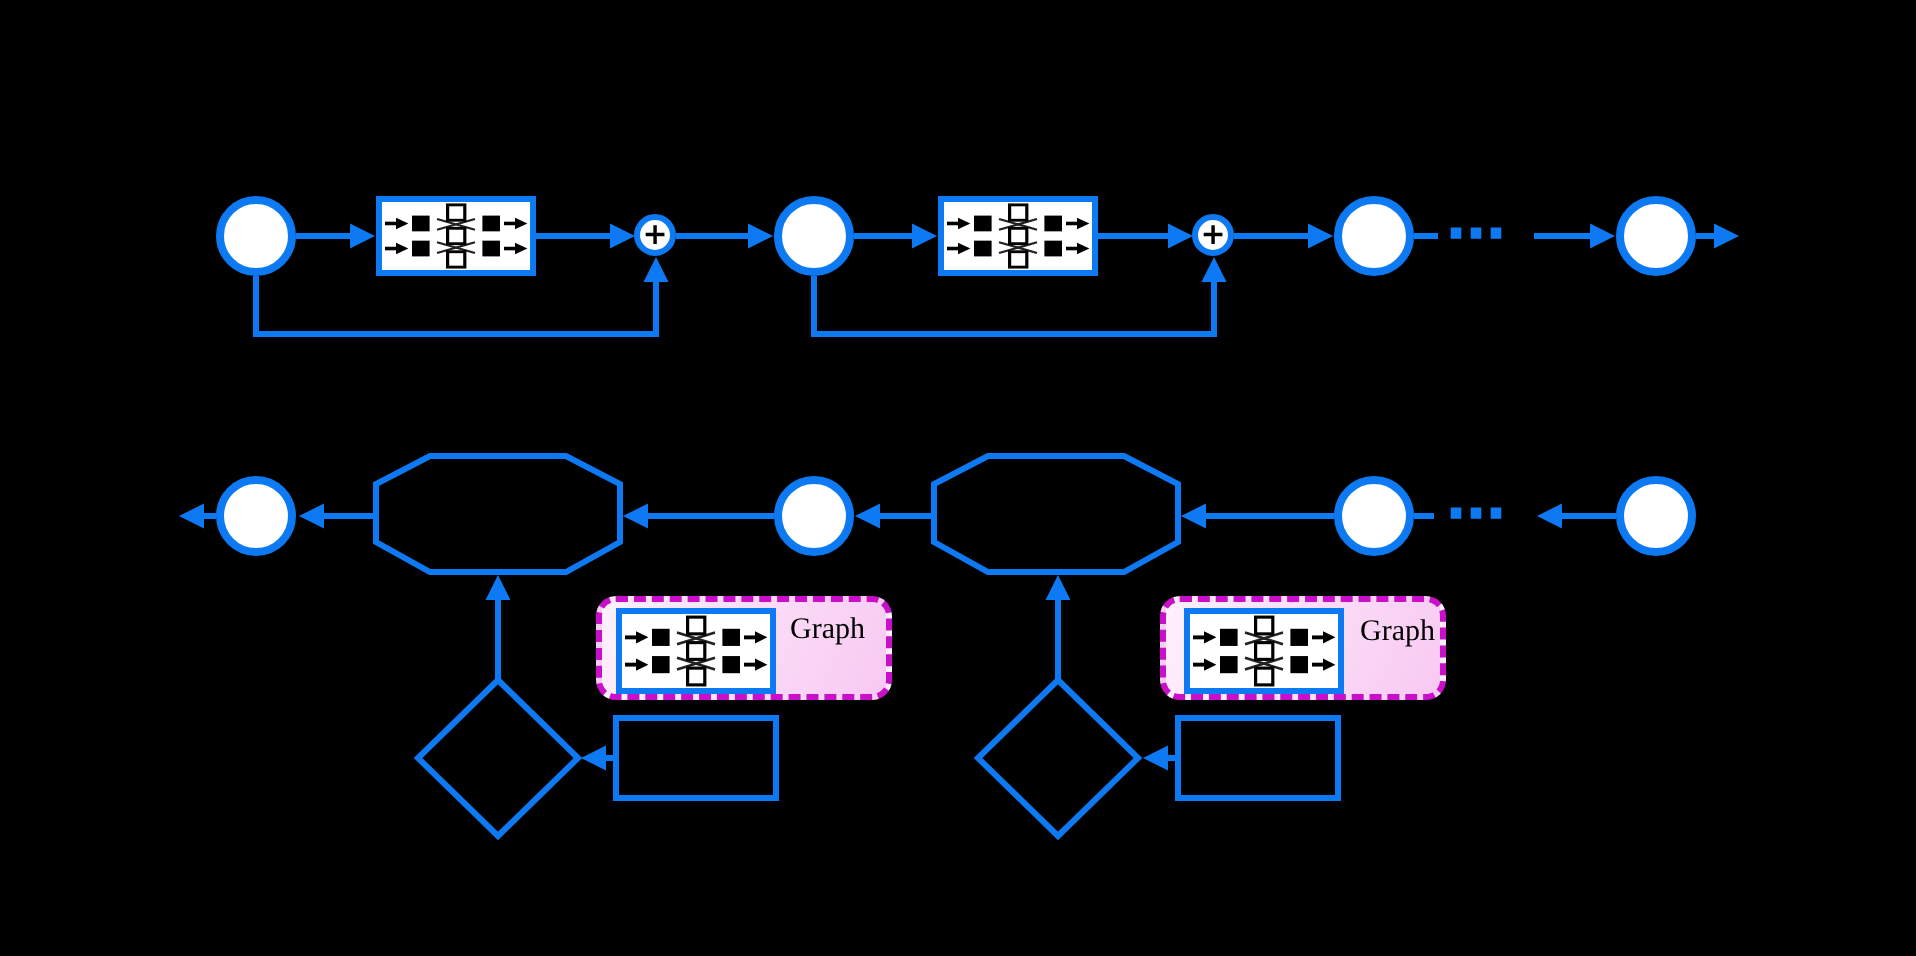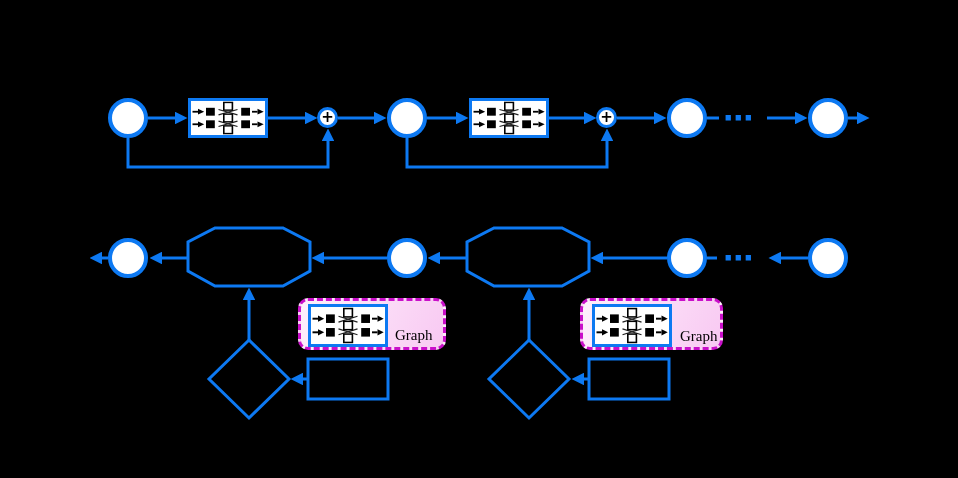--- a/index.html
+++ b/index.html
@@ -20,21 +20,21 @@
   }
   .gnnbox{
     position:absolute;box-sizing:border-box;border:3px solid #0d79f2;background:#fff;
   }
   .gnnbox svg{display:block;width:100%;height:100%;}
   .callout{
     position:absolute;box-sizing:border-box;border:3px dashed #c90fc9;
     border-radius:10px;background:linear-gradient(115deg,#fef0fc 0%,#f8c9f2 100%);
   }
   .callout-label{
-    position:absolute;font:15px/18px "Liberation Serif",serif;color:#000;white-space:nowrap;margin-top:20px;
+    position:absolute;font:15px/18px "Liberation Serif",serif;color:#000;white-space:nowrap;
   }
   .dots{
     position:absolute;width:50px;height:30px;text-align:center;
     font:700 30px/30px "DejaVu Sans",sans-serif;color:#0d79f2;
   }
 </style>
 </head>
 <body>
 
 <div class="stage">

